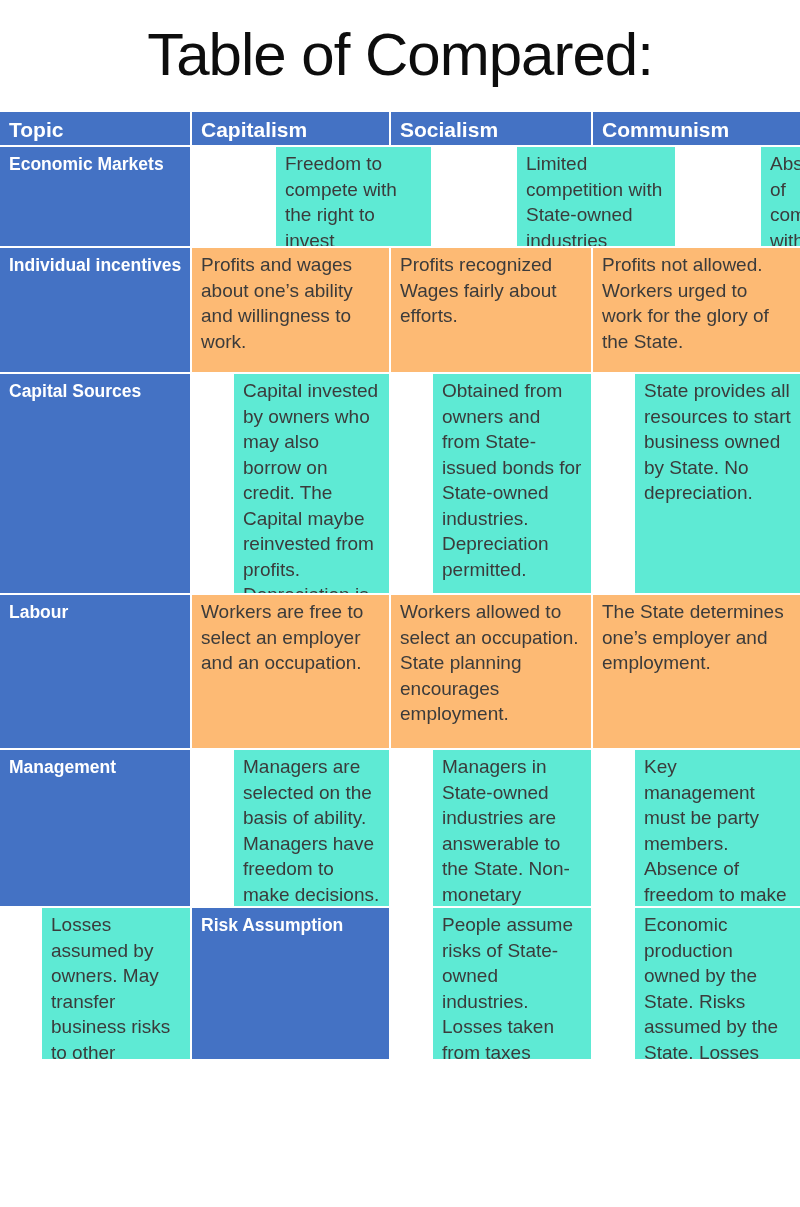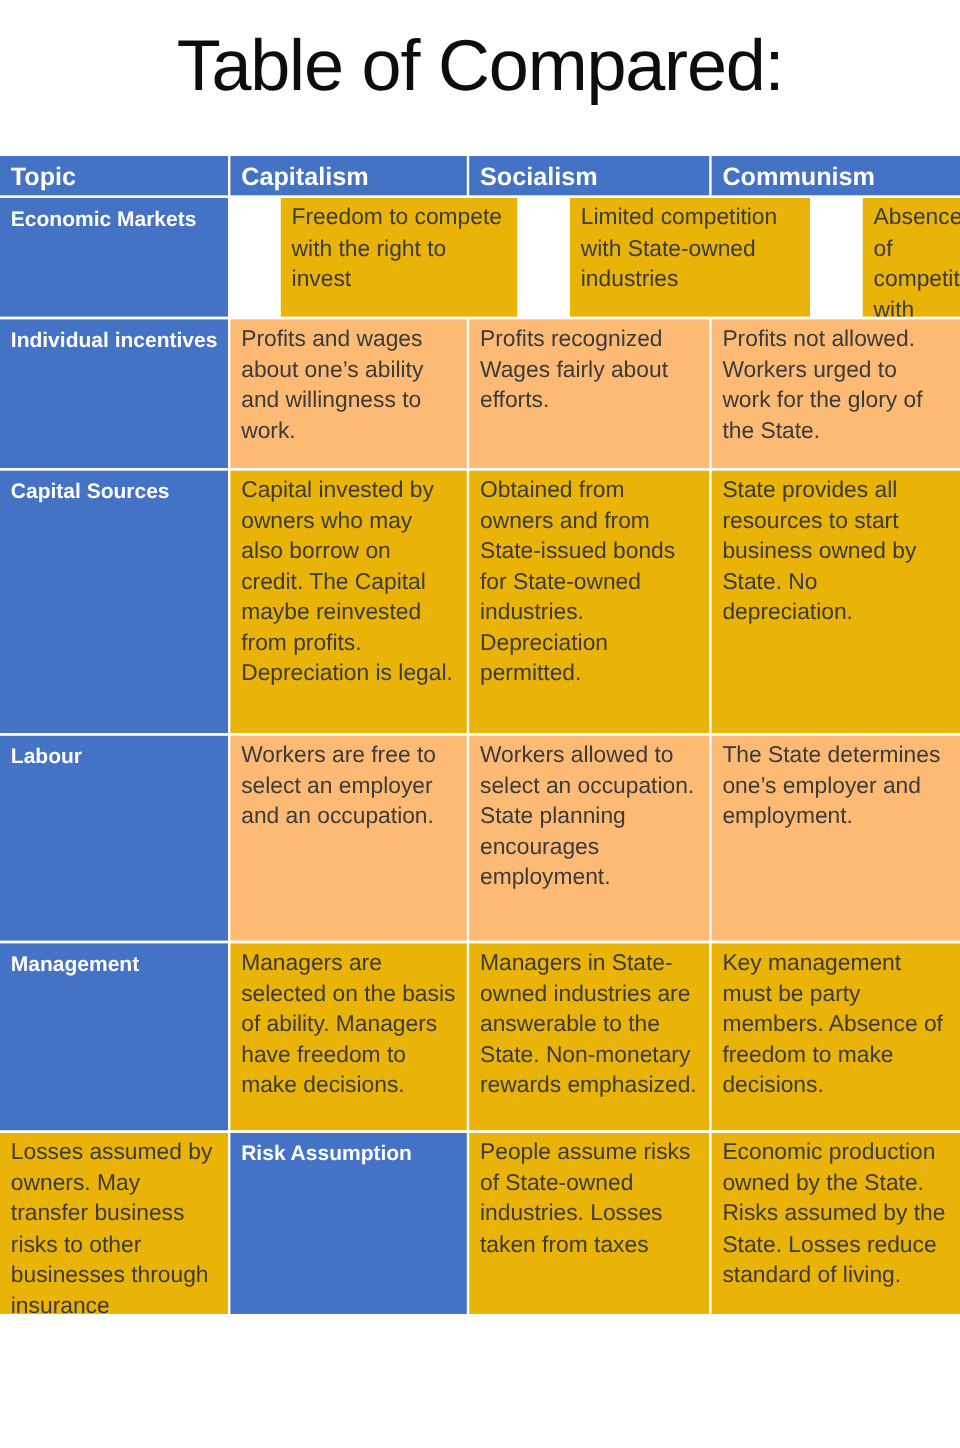--- a/index.html
+++ b/index.html
@@ -21,38 +21,38 @@
     height: 108px;
     text-align: center;
     font-size: 60px;
     font-weight: 400;
     color: #0d0d0d;
     letter-spacing: -1px;
     box-sizing: border-box;
   }
   .cmp-table {
     position: absolute;
-    top: 130px;
+    top: 112px;
     left: 0;
     width: 800px;
     background: #ffffff;
   }
   .tr {
     display: grid;
     grid-template-columns: 190px 197px 200px 1fr;
     column-gap: 2px;
     margin-bottom: 2px;
     overflow: hidden;
   }
   .tr:last-child { margin-bottom: 0; }
   .row-header  { height: 33px; }
   .row-1 { height: 99px; gap: 44px; }
   .row-2 { height: 124px; }
   .row-3 { height: 219px; }
-  .row-4 { height: 171px; }
+  .row-4 { height: 153px; }
   .row-5 { height: 156px; }
   .row-6 { height: 129px; }
   .row-7 { height: 151px; }
   .th {
     background: #4472c4;
     color: #ffffff;
     font-weight: bold;
     font-size: 21px;
     padding: 3px 8px 0 9px;
     display: flex;
@@ -69,21 +69,21 @@
     box-sizing: border-box;
   }
   .td.topic {
     background: #4472c4;
     color: #ffffff;
     font-weight: bold;
     font-size: 17.5px;
     line-height: 23px;
     padding-top: 6px;
   }
-  .band-dark .td.data  { background: #eab308; }
+  .band-dark .td.data  { background: #5eead4; margin-left: 42px; }
   .band-light .td.data { background: #fdba74; }
 </style>
 </head>
 <body>
 
 <div class="page">
   <h1 class="slide-title">Table of Compared:</h1>
 
   <div class="cmp-table">
 

